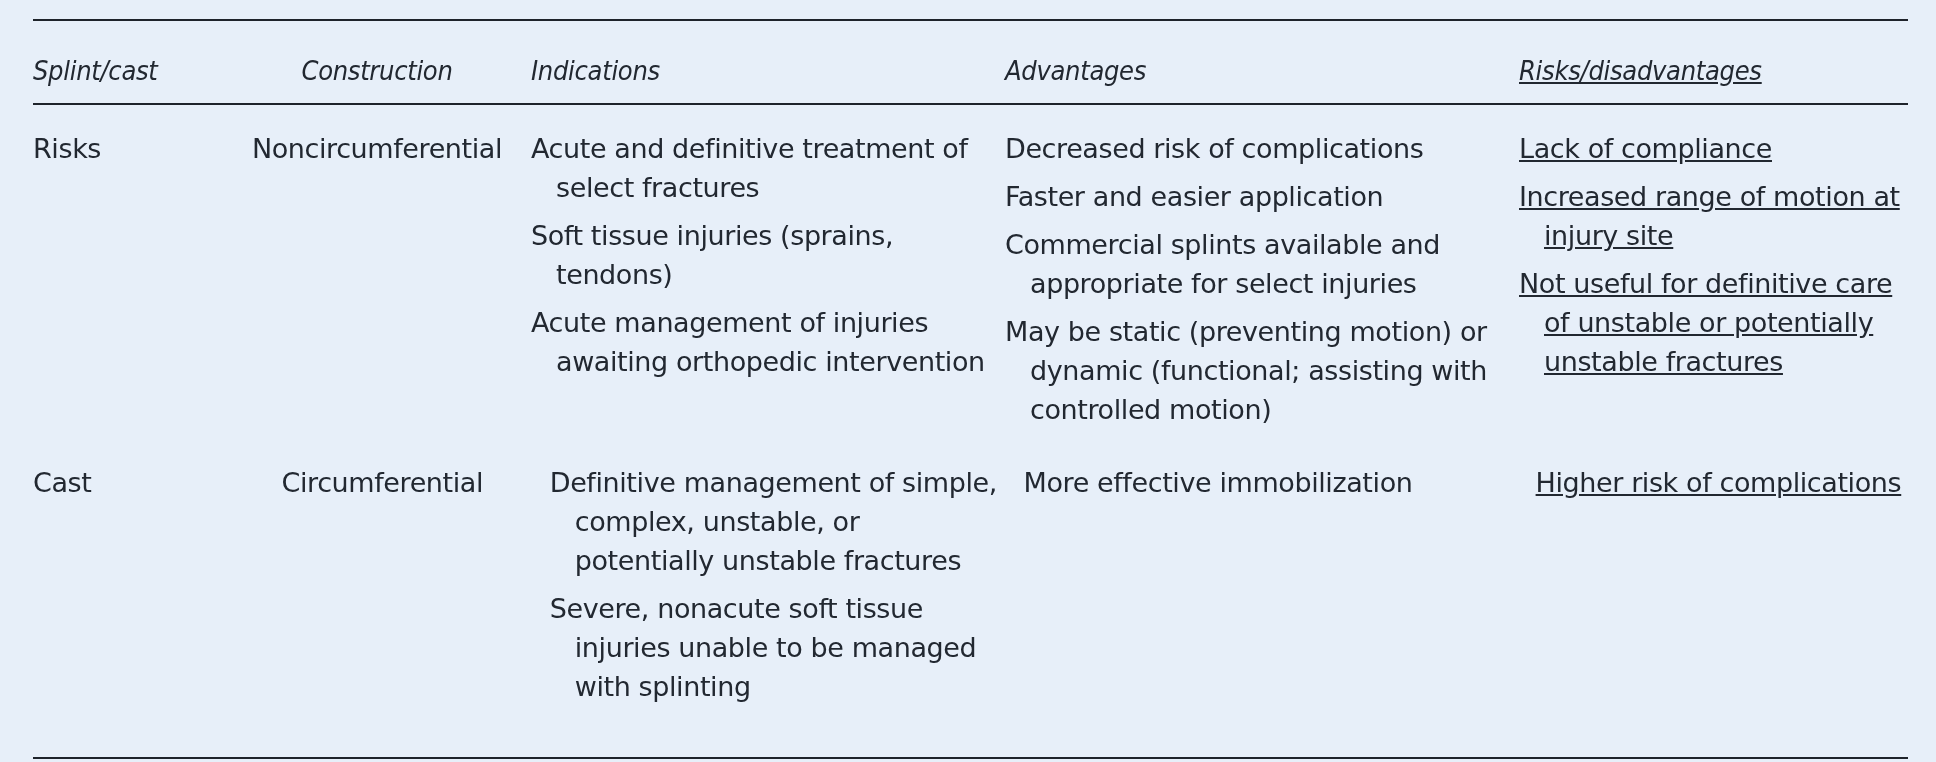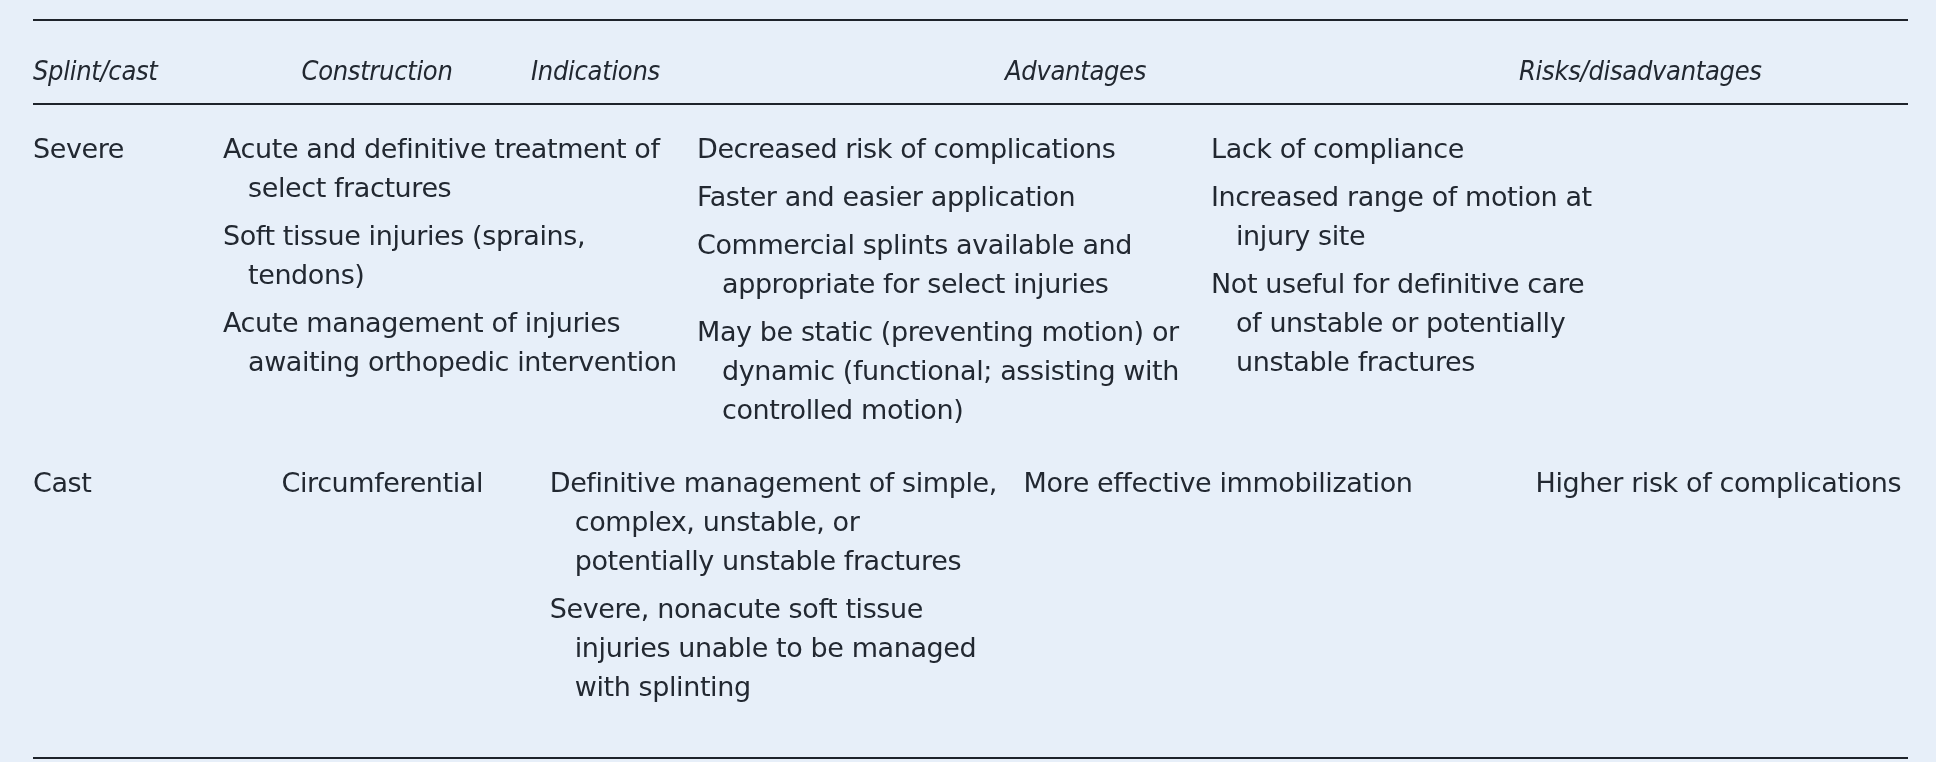--- a/index.html
+++ b/index.html
@@ -44,21 +44,21 @@
     .cell {
       box-sizing: border-box;
       font-size: 27px;
       line-height: 39px;
       letter-spacing: -0.4px;
     }
     .c0 { width: 190px; }
     .c1 { width: 308px; text-align: center; }
     .c2 { width: 474px; }
     .c3 { width: 514px; }
-    .c4 { width: 389px; }
+    .c4 { width: 389px; text-decoration: underline; }
     .entry {
       padding-left: 25px;
       text-indent: -25px;
       margin-bottom: 9px;
     }
     .body-row-1 { padding-top: 24px; height: 358px; box-sizing: border-box; }
     .body-row-2 { padding-top: 0px; height: 294px; box-sizing: border-box; gap: 20px; }
   </style>
 </head>
 <body>
@@ -70,21 +70,22 @@
     <div class="cell c0">Splint/cast</div>
     <div class="cell c1">Construction</div>
     <div class="cell c2">Indications</div>
     <div class="cell c3">Advantages</div>
     <div class="cell c4">Risks/disadvantages</div>
   </div>
 
   <div class="rule"></div>
 
   <div class="row body-row-1">
-    <div class="cell c0">Severe</div>
+    <div class="cell c0">Risks</div>
+    <div class="cell c1">Noncircumferential</div>
     <div class="cell c2">
       <div class="entry">Acute and definitive treatment of select fractures</div>
       <div class="entry">Soft tissue injuries (sprains, tendons)</div>
       <div class="entry">Acute management of injuries awaiting orthopedic intervention</div>
     </div>
     <div class="cell c3">
       <div class="entry">Decreased risk of complications</div>
       <div class="entry">Faster and easier application</div>
       <div class="entry">Commercial splints available and appropriate for select injuries</div>
       <div class="entry">May be static (preventing motion) or dynamic (functional; assisting with controlled motion)</div>

